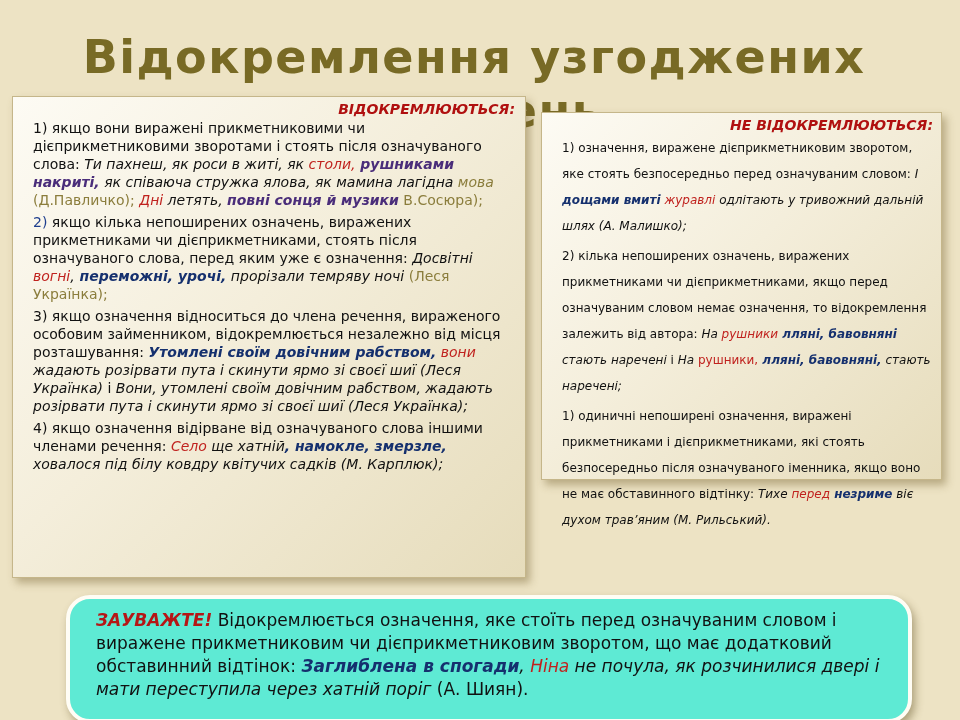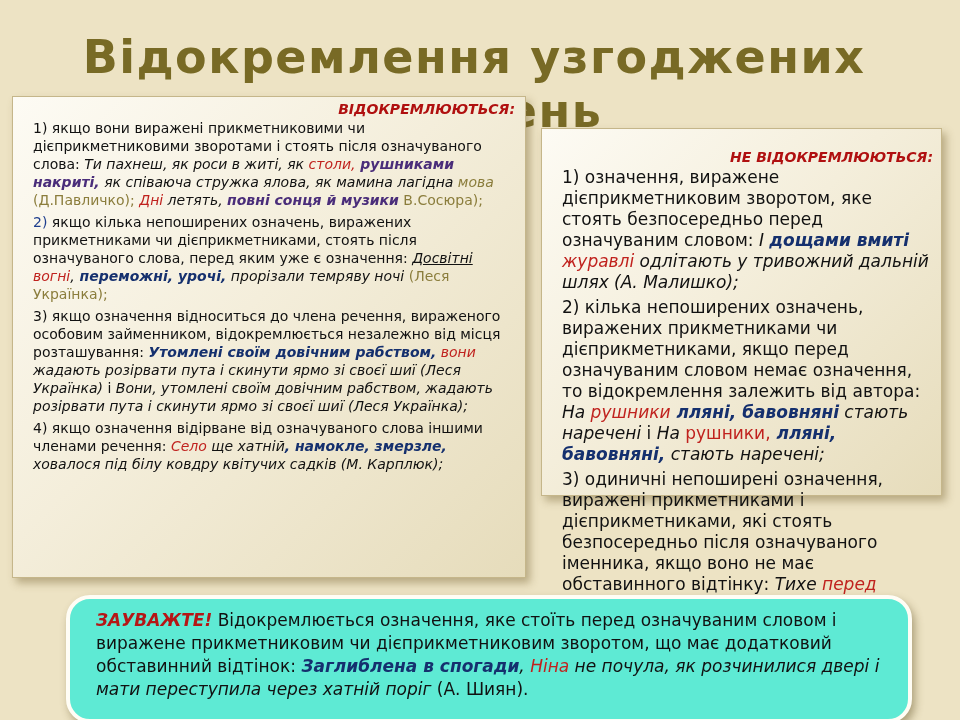--- a/index.html
+++ b/index.html
@@ -20,35 +20,35 @@
     color: #786a25;
   }
   .panel {
     position: absolute;
     border: 1px solid #c5b68a;
     background: linear-gradient(135deg, #fdfbf4 0%, #f4eedb 45%, #e6dcbb 100%);
     box-shadow: 4px 5px 8px rgba(120,100,50,0.45);
     box-sizing: border-box;
   }
   .panel-left { left: 12px; top: 96px; width: 514px; height: 482px; padding: 4px 10px 0 20px; }
-  .panel-right { left: 541px; top: 128px; width: 401px; height: 368px; padding: 20px 8px 0 20px; }
+  .panel-right { left: 541px; top: 112px; width: 401px; height: 368px; padding: 4px 8px 0 20px; }
   .panel-heading {
     text-align: right; color: #b01010; font-weight: bold; font-style: italic;
     font-size: 14px; margin: 0 0 2px 0;
   }
   .para { font-size: 14px; line-height: 18px; margin: 0 0 4px 0; }
-  .panel-right .para { font-size: 17px; line-height: 21px; }
+  .panel-right .para { font-size: 12px; line-height: 26px; }
   .i { font-style: italic; }
   .b { font-weight: bold; }
   .red { color: #c0221e; }
   .purple { color: #4a2d7a; }
   .navy { color: #15306e; }
   .olive { color: #8b7d3c; text-align: center; }
   .blue { color: #1f3f8e; }
-  .u { text-decoration: underline; }
+  .u { }
 
   .note {
     position: absolute; left: 66px; top: 595px; width: 846px; height: 128px;
     box-sizing: border-box;
     background: #5eead4;
     border: 4px solid #fffdf5;
     border-radius: 24px;
     box-shadow: 3px 5px 8px rgba(90,75,30,0.45);
     padding: 10px 20px 0 26px;
     font-size: 17px; line-height: 23px;
@@ -73,16 +73,16 @@
 
 </div>
 
 <div class="panel panel-right">
   <div class="panel-heading">НЕ ВІДОКРЕМЛЮЮТЬСЯ:</div>
 
   <p class="para"><span>1) означення, виражене дієприкметниковим зворотом, яке стоять безпосередньо перед означуваним словом: </span><span class="i">І </span><span class="i b navy">дощами вмиті</span><span class="i red"> журавлі</span><span class="i"> одлітають у тривожний дальній шлях (А. Малишко);</span></p>
 
   <p class="para"><span>2) кілька непоширених означень, виражених прикметниками чи дієприкметниками, якщо перед означуваним словом немає означення, то відокремлення залежить від автора: </span><span class="i">На </span><span class="i red">рушники</span><span class="i b navy">  лляні, бавовняні</span><span class="i"> стають наречені</span><span> і </span><span class="i">На </span><span class="red">рушники,</span><span class="i b navy">  лляні, бавовняні,</span><span class="i"> стають наречені;</span></p>
 
-  <p class="para"><span>3) одиничні непоширені означення, виражені прикметниками і дієприкметниками, які стоять безпосередньо після означуваного іменника, якщо воно не має обставинного відтінку: </span><span class="i">Тихе </span><span class="i red">перед</span><span class="i b navy"> незриме</span><span class="i"> віє духом трав’яним (М. Рильський).</span></p>
+  <p class="para"><span>1) одиничні непоширені означення, виражені прикметниками і дієприкметниками, які стоять безпосередньо після означуваного іменника, якщо воно не має обставинного відтінку: </span><span class="i">Тихе </span><span class="i red">перед</span><span class="i b navy"> незриме</span><span class="i"> віє духом трав’яним (М. Рильський).</span></p>
 </div>
 
 <div class="note"><span class="lead">ЗАУВАЖТЕ!</span><span> Відокремлюється означення, яке стоїть перед означуваним словом і виражене прикметниковим чи дієприкметниковим зворотом, що має додатковий обставинний відтінок: </span><span class="i b navy">Заглиблена в спогади</span><span class="i">, </span><span class="i red">Ніна</span><span class="i"> не почула, як розчинилися двері і мати переступила через хатній поріг</span><span> (А. Шиян).</span></div>
 
 </body></html>

